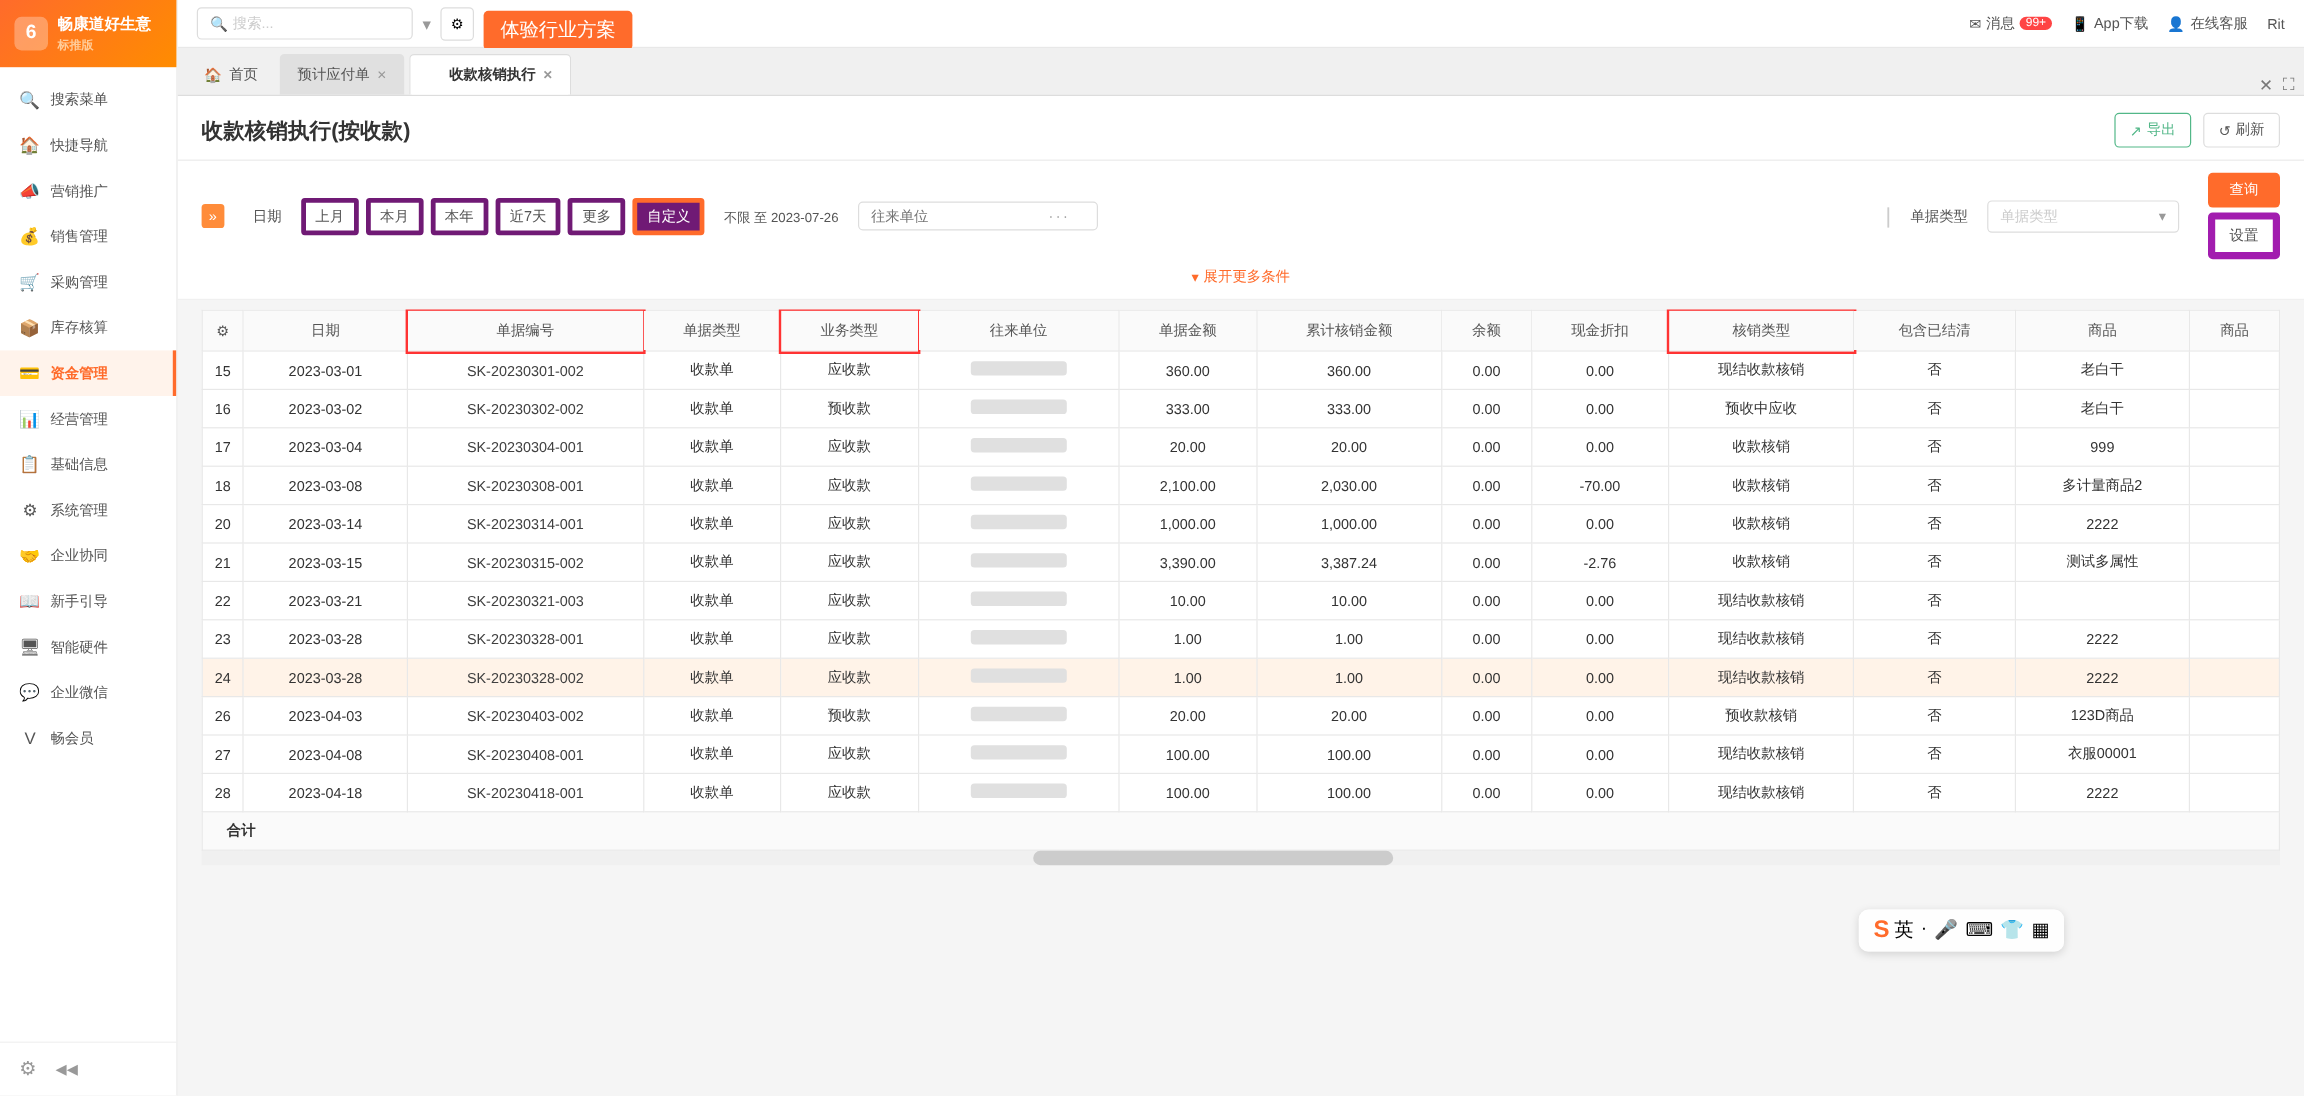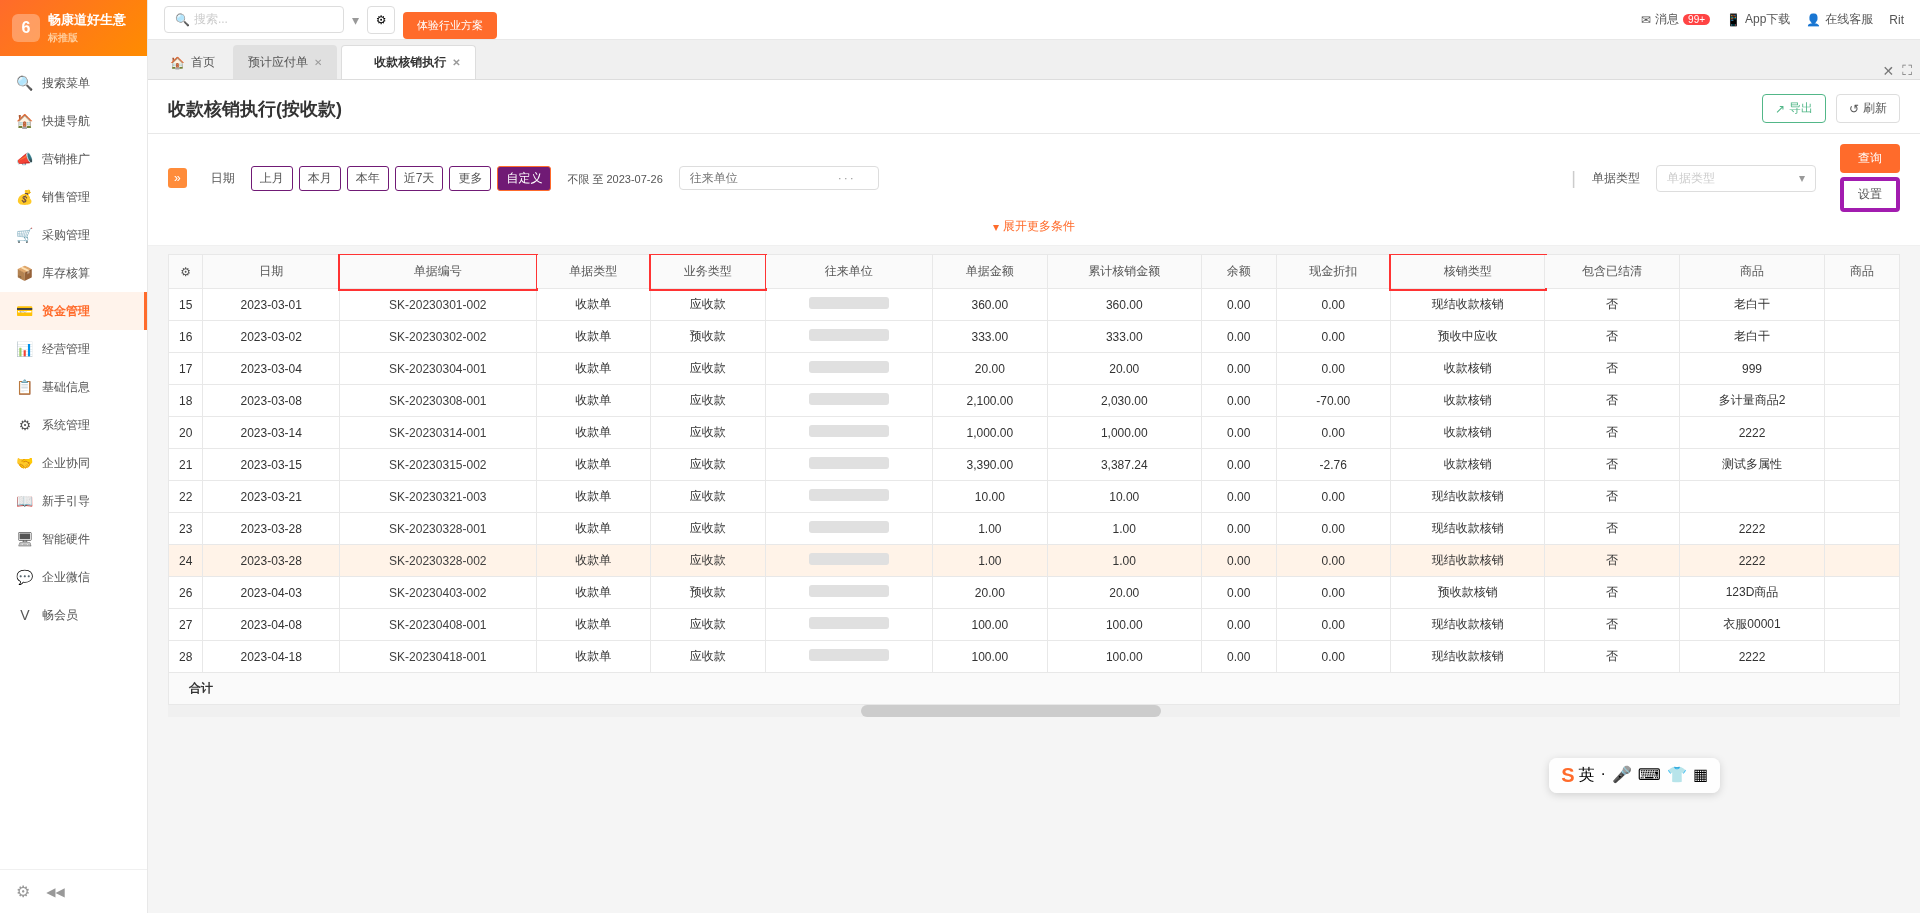--- a/index.html
+++ b/index.html
@@ -18,21 +18,21 @@
 
     
     .main { flex: 1; display: flex; flex-direction: column; overflow: hidden; }
 
     
     .topbar { height: 40px; background: #fff; border-bottom: 1px solid #e8e8e8; display: flex; align-items: center; padding: 0 16px; gap: 12px; }
     .topbar-left { display: flex; align-items: center; gap: 8px; flex: 1; }
     .topbar-search-area { display: flex; align-items: center; gap: 8px; }
     .topbar-search-box { border: 1px solid #ddd; border-radius: 4px; padding: 4px 10px; color: #999; font-size: 12px; width: 180px; display: flex; align-items: center; gap: 4px; }
     .topbar-settings-icon { width: 28px; height: 28px; border: 1px solid #ddd; border-radius: 4px; display: flex; align-items: center; justify-content: center; cursor: pointer; }
-    .btn-industry { background: #ff6b2b; color: #fff; border: none; border-radius: 4px; padding: 6px 14px; font-size: 11px; cursor: pointer; margin-top: 12px; }
+    .btn-industry { background: #ff6b2b; color: #fff; border: none; border-radius: 4px; padding: 6px 14px; font-size: 16px; cursor: pointer; margin-top: 12px; }
     .topbar-right { display: flex; align-items: center; gap: 16px; font-size: 12px; color: #555; }
     .topbar-msg { display: flex; align-items: center; gap: 4px; cursor: pointer; }
     .badge-red { background: #ff4444; color: #fff; border-radius: 10px; padding: 0 5px; font-size: 10px; }
 
     
     .tabbar { height: 40px; background: #f0f0f0; display: flex; align-items: flex-end; padding: 0 8px; gap: 4px; border-bottom: 1px solid #ddd; }
     .tab { padding: 8px 14px; font-size: 12px; cursor: pointer; border-radius: 4px 4px 0 0; display: flex; align-items: center; gap: 6px; border: 1px solid transparent; border-bottom: none; color: #555; background: #e0e0e0; }
     .tab.active { background: #fff; border-color: #ddd; color: #333; font-weight: bold; }
     .tab-home { color: #555; background: transparent; border: none; }
     .tab-close { cursor: pointer; color: #999; font-size: 10px; }
@@ -47,31 +47,31 @@
     .page-title { font-size: 18px; font-weight: bold; color: #333; }
     .page-header-actions { display: flex; gap: 10px; }
     .btn-export { border: 1px solid #52b788; color: #52b788; background: #fff; border-radius: 4px; padding: 5px 12px; font-size: 12px; cursor: pointer; display: flex; align-items: center; gap: 4px; }
     .btn-refresh { border: 1px solid #ddd; color: #555; background: #fff; border-radius: 4px; padding: 5px 12px; font-size: 12px; cursor: pointer; display: flex; align-items: center; gap: 4px; }
 
     
     .filter-area { background: #fff; padding: 10px 20px; border-bottom: 1px solid #f0f0f0; }
     .filter-row { display: flex; align-items: center; gap: 16px; flex-wrap: wrap; }
     .filter-label { color: #555; font-size: 12px; }
     .filter-date-buttons { display: flex; gap: 6px; align-items: center; }
-    .filter-date-btn { padding: 3px 8px; border: 1px solid #701a75; border-radius: 3px; font-size: 12px; cursor: pointer; color: #555; background: #fff; }
+    .filter-date-btn { padding: 3px 8px; border: 4px solid #701a75; border-radius: 3px; font-size: 12px; cursor: pointer; color: #555; background: #fff; }
     .filter-date-btn.active-custom { background: #701a75; color: #fff; border-color: #ff6b2b; }
     .filter-date-range { color: #555; font-size: 11px; margin-top: 3px; }
     .filter-input-area { display: flex; align-items: center; gap: 8px; border: 1px solid #ddd; border-radius: 4px; padding: 4px 10px; min-width: 200px; }
     .filter-input-area input { border: none; outline: none; font-size: 12px; color: #999; width: 140px; }
     .filter-dots { color: #999; letter-spacing: 2px; }
     .filter-select-area { display: flex; align-items: center; gap: 4px; border: 1px solid #ddd; border-radius: 4px; padding: 4px 10px; min-width: 160px; }
     .filter-select-area span { color: #999; font-size: 12px; }
     .filter-select-arrow { color: #999; }
     .btn-query { background: #ff6b2b; color: #fff; border: none; border-radius: 4px; padding: 6px 18px; font-size: 12px; cursor: pointer; }
-    .btn-settings-small { border: 4px solid #a21caf; color: #555; background: #fff; border-radius: 4px; padding: 5px 12px; font-size: 12px; cursor: pointer; }
+    .btn-settings-small { border: 6px solid #a21caf; color: #555; background: #fff; border-radius: 4px; padding: 5px 12px; font-size: 12px; cursor: pointer; }
     .filter-expand { display: flex; align-items: center; justify-content: center; margin-top: 6px; cursor: pointer; color: #ff6b2b; font-size: 12px; gap: 4px; }
     .filter-arrow-btn { background: #ff8c3a; color: #fff; border: none; border-radius: 3px; padding: 3px 6px; cursor: pointer; font-size: 12px; margin-right: 8px; }
 
     
     .table-area { flex: 1; overflow: auto; padding: 0 20px 20px; background: #f5f5f5; margin-top: 8px; }
     .data-table { width: 100%; border-collapse: collapse; background: #fff; font-size: 12px; }
     .data-table th { background: #fafafa; border: 1px solid #e8e8e8; padding: 8px 10px; color: #555; font-weight: normal; text-align: center; white-space: nowrap; position: sticky; top: 0; z-index: 2; }
     .data-table td { border: 1px solid #e8e8e8; padding: 7px 10px; color: #333; text-align: center; white-space: nowrap; }
     .data-table tr.highlighted td { background: #fff3e8; }
     .link-text { color: #404040; cursor: pointer; text-decoration: none; }

